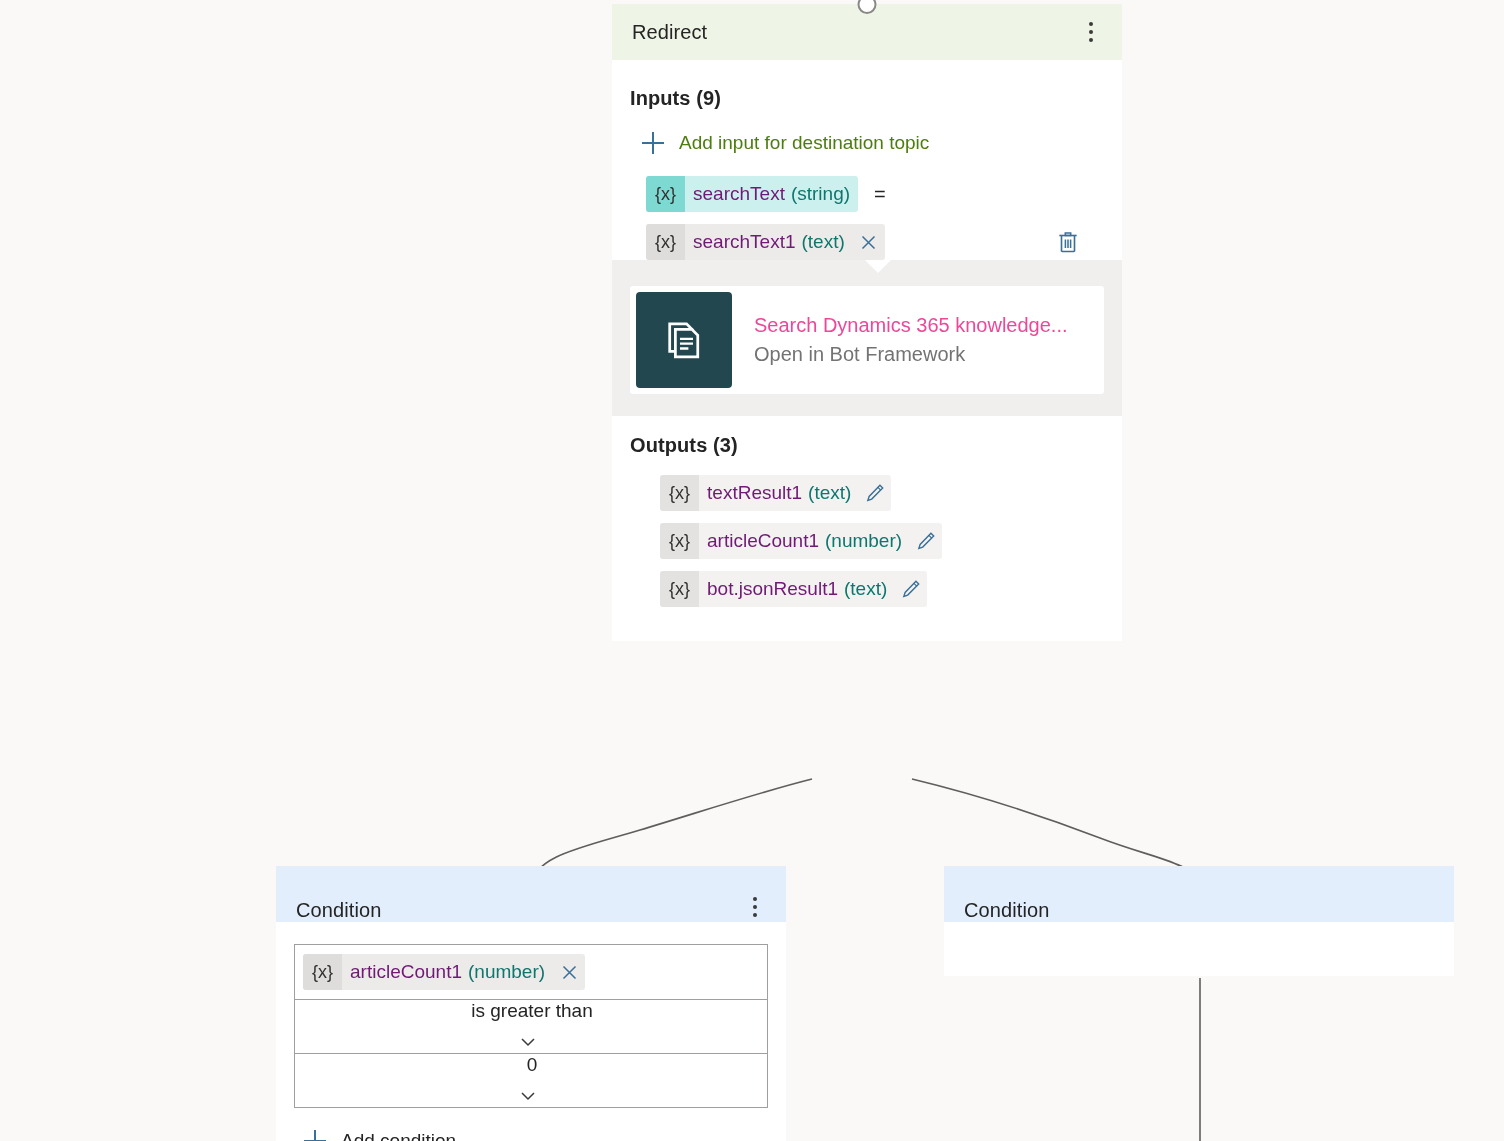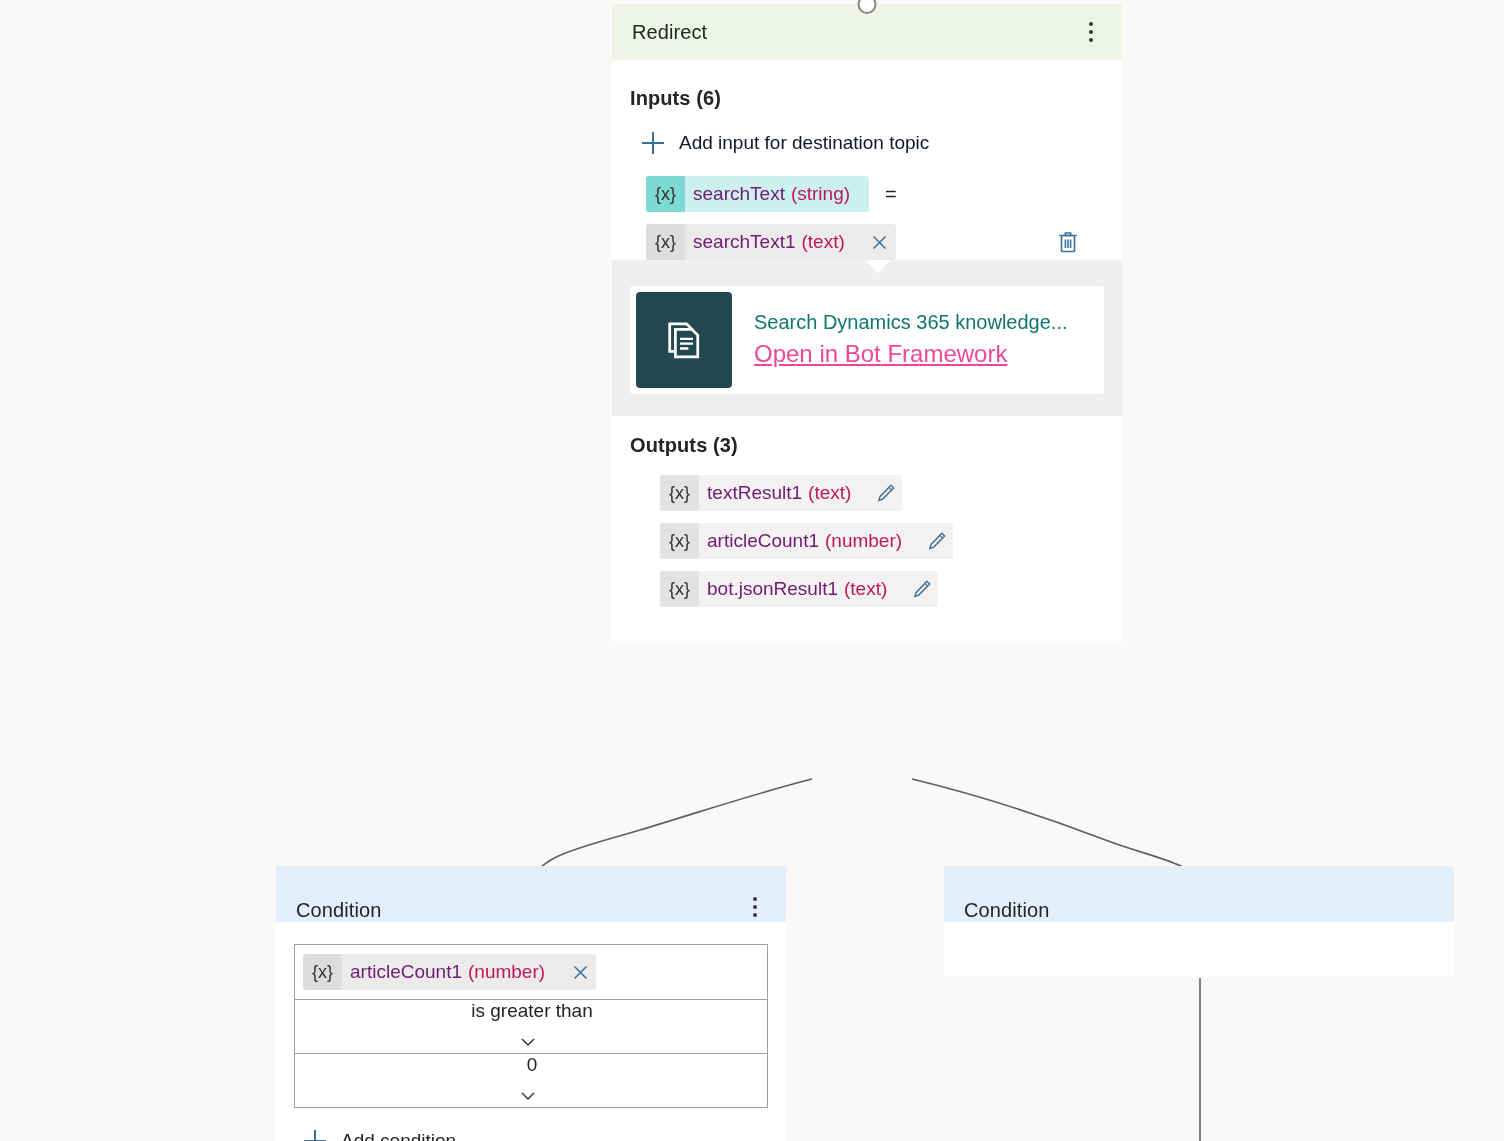--- a/index.html
+++ b/index.html
@@ -97,21 +97,21 @@
     padding-left: 0px;
     letter-spacing: .1px;
   }
 
   .add-link {
     display: flex;
     align-items: center;
     gap: 15px;
     padding: 22px 0 0 12px;
     font-size: 19px;
-    color: #0f172a;
+    color: #4d7c0f;
     cursor: pointer;
   }
   .plus-icon {
     position: relative;
     width: 22px; height: 22px;
     flex: 0 0 22px;
   }
   .plus-icon:before, .plus-icon:after {
     content: "";
     position: absolute;
@@ -137,22 +137,22 @@
     padding: 0 9px;
     font-size: 18px;
     color: #323130;
   }
   .pill .nm {
     padding: 0 6px 0 8px;
     color: #701a75;
     white-space: nowrap;
   }
   .pill .ty {
-    color: #be185d;
-    padding-right: 19px;
+    color: #0f766e;
+    padding-right: 8px;
     white-space: nowrap;
   }
 
   .pill.teal           { background: #ccf0ee; }
   .pill.teal .xb       { background: #7fd9d3; }
   .pill.grey           { background: #edebe9; }
   .pill.grey .xb       { background: #dfdddb; }
   .pill.grey-light     { background: #f3f2f1; }
   .pill.grey-light .xb { background: #e4e2e0; }
 
@@ -210,29 +210,28 @@
     border-radius: 4px;
     background: #22474f;
     display: flex;
     align-items: center;
     justify-content: center;
     flex: 0 0 96px;
   }
   .conn-text { padding-left: 16px; padding-right: 14px; overflow: hidden; }
   .conn-title {
     font-size: 20px;
-    color: #0f766e;
+    color: #ec4899;
     white-space: nowrap;
     overflow: hidden;
     line-height: 1.45;
   }
   .conn-link {
-    font-size: 24px;
-    color: #ec4899;
-    text-decoration: underline;
+    font-size: 20px;
+    color: #737373;
     cursor: pointer;
     line-height: 1.45;
     display: inline-block;
   }
 
   .outputs { padding-bottom: 34px; }
   .out-row { padding-left: 30px; }
   .out-row + .out-row { padding-top: 12px; }
   .outputs .section-title { padding-top: 18px; }
   .out-first { padding-top: 18px; }
@@ -317,21 +316,21 @@
     <div class="node-header green">
       <span class="title">Redirect</span>
       <span class="kebab">
         <i></i>
           <i></i>
           <i></i>
       </span>
     </div>
 
     <div class="section">
-      <div class="section-title">Inputs (6)</div>
+      <div class="section-title">Inputs (9)</div>
 
       <div class="add-link">
         <span class="plus-icon"></span>
         <span>Add input for destination topic</span>
       </div>
 
       <div class="row input-row-1">
         <span class="pill teal">
           <span class="xb">{x}</span>
           <span class="nm">searchText</span>

